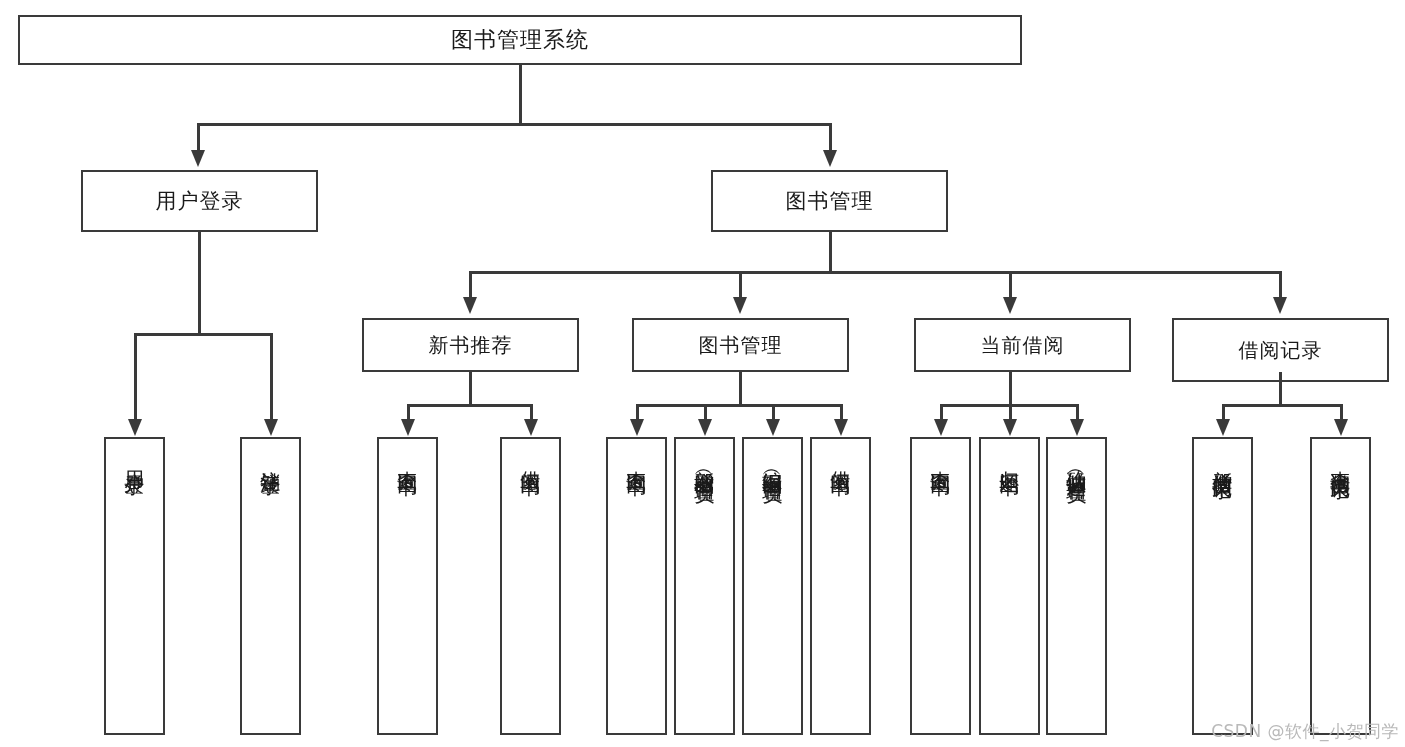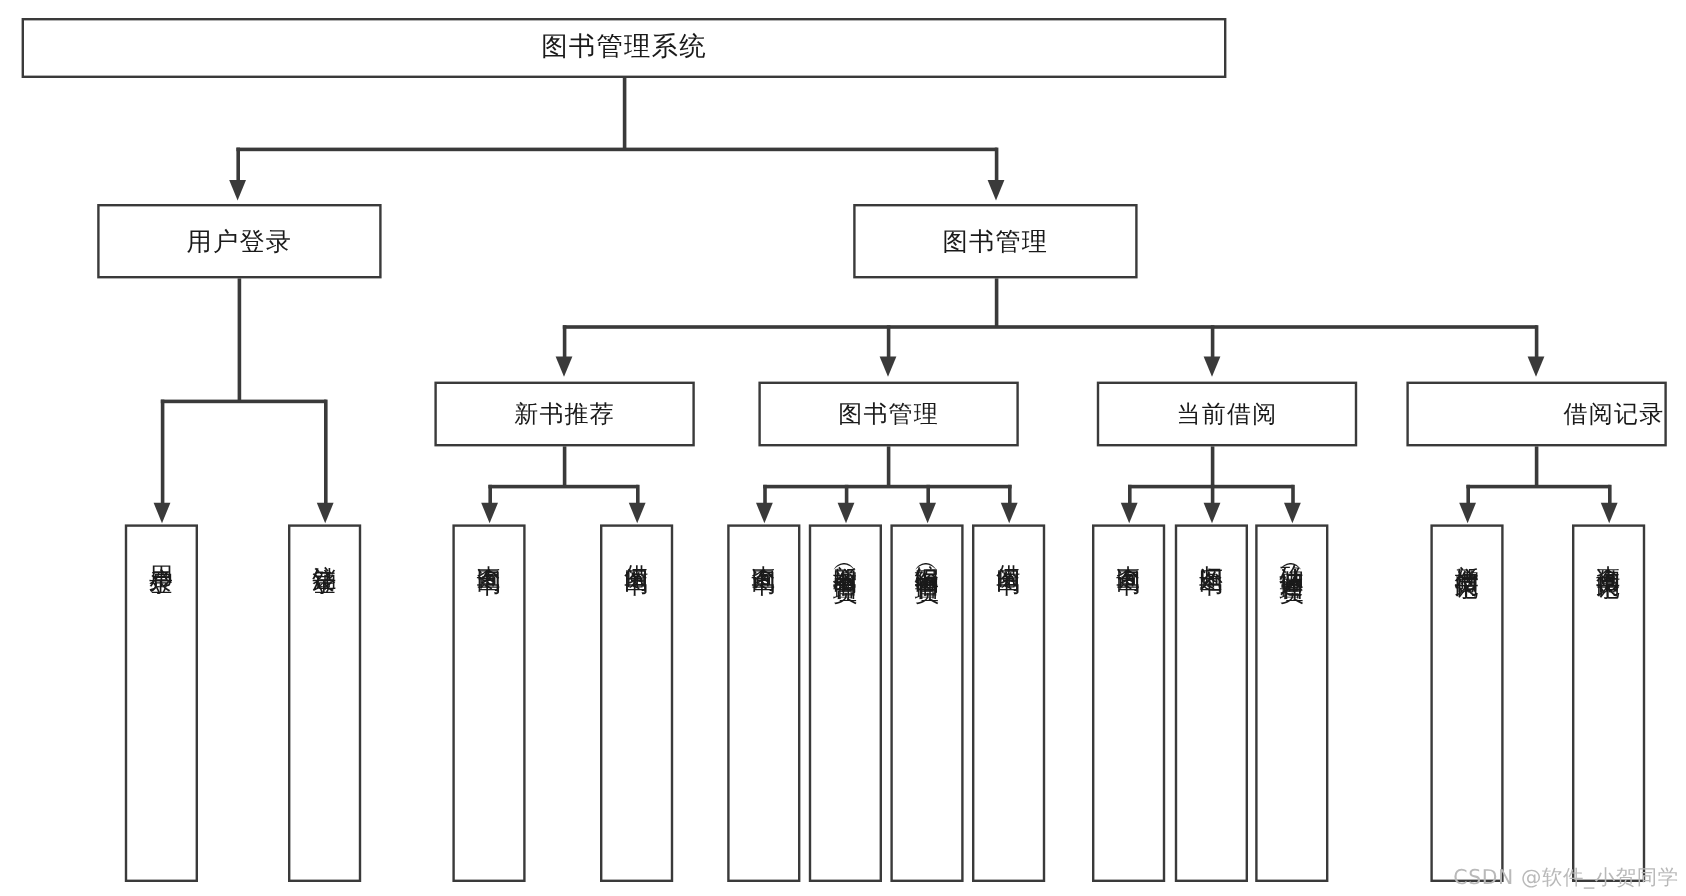--- a/index.html
+++ b/index.html
@@ -140,21 +140,21 @@
   </div>
 
   <div class="node l3" style="left:632px; top:318px; width:217px; height:54px;">
     <span class="label">图书管理</span>
   </div>
 
   <div class="node l3" style="left:868px; top:318px; width:217px; height:54px;margin-left:46px;">
     <span class="label">当前借阅</span>
   </div>
 
-  <div class="node l3" style="left:1172px; top:318px; width:217px; height:54px;justify-content:flex-end;">
+  <div class="node l3" style="left:1172px; top:318px; width:217px; height:64px;">
     <span class="label">借阅记录</span>
   </div>
 
   <div class="vline" style="left:469px; top:372px; height:33px;"></div>
   <div class="hline" style="left:407px; top:404px; width:125px;"></div>
   <div class="vline" style="left:407px; top:404px; height:16px;"></div>
   <div class="arrow" style="left:401px; top:419px;"></div>
   <div class="vline" style="left:530px; top:404px; height:16px;"></div>
   <div class="arrow" style="left:524px; top:419px;"></div>
 

